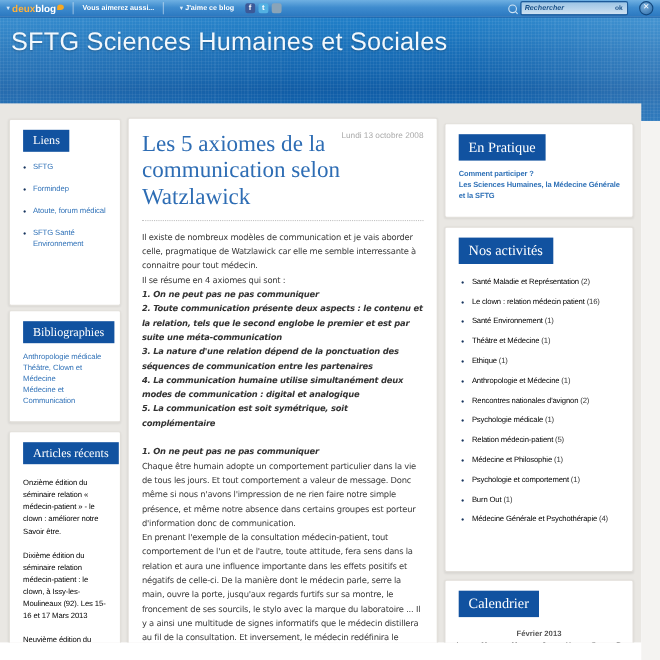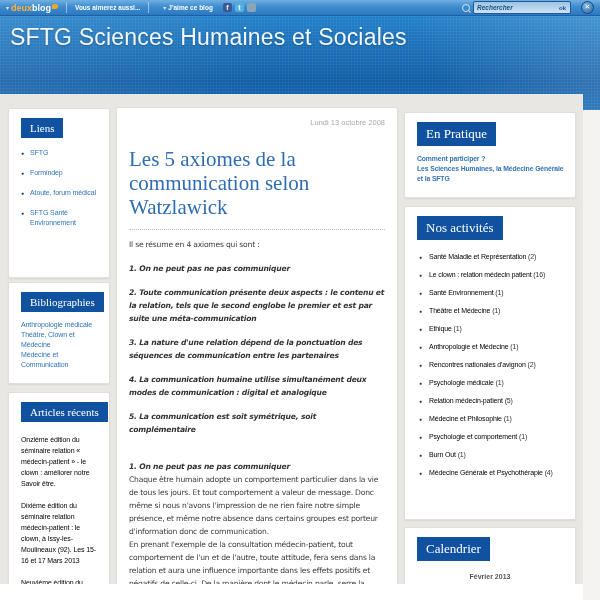--- a/index.html
+++ b/index.html
@@ -74,27 +74,27 @@
   .blist a,.plain a{color:#3273b8;text-decoration:none;cursor:pointer;}
   .plain{margin:4px 0 0 0;padding:0 6px 0 12px;font-size:7px;line-height:10px;letter-spacing:-.1px;}
   .plain .pl-item{display:block;margin-bottom:0;}
   .alist{margin:8px 0 0 0;padding:0 8px 0 12px;font-size:7px;line-height:11px;letter-spacing:-.1px;}
   .alist .a-item{display:block;margin-bottom:11px;}
 
   
   .card-main{left:116px;top:13px;width:280px;height:600px;}
   .post{position:relative;padding:10px 12px;}
   .post-date{position:absolute;top:10px;right:12px;font-size:7.5px;color:#a9a9a9;}
-  .post-title{margin-top:29px;font-family:"Liberation Serif",serif;font-size:21px;
+  .post-title{margin-top:0;font-family:"Liberation Serif",serif;font-size:21px;
               line-height:1.15;color:#2e6db4;cursor:pointer;}
   .dotted{border:0;border-top:1px dotted #c3c3c3;margin:10px 0 8px 0;}
   .body-txt{font-family:"DejaVu Sans",sans-serif;font-size:7.6px;line-height:13px;
             color:#3a3a3a;letter-spacing:-.2px;}
   .body-txt p{margin:0;}
-  .body-txt p.em{font-weight:bold;font-style:italic;color:#333;margin-top:11px;}
+  .body-txt p.em{font-weight:bold;font-style:italic;color:#333;}
   .gap{height:13px;}
 
   
   .card-pratique{left:404px;top:18px;width:170px;height:84px;}
   .card-activites{left:404px;top:112px;width:170px;height:312px;}
   .card-calendrier{left:404px;top:433px;width:170px;height:200px;}
   .rlinks{margin:4px 0 0 0;padding:0 8px 0 12px;font-size:6.8px;line-height:10px;
           letter-spacing:-.1px;font-weight:bold;}
   .rlinks a{display:block;color:#3273b8;text-decoration:none;cursor:pointer;}
   .actlist{list-style:none;margin:8px 0 0 0;padding:0 6px 0 14px;}
@@ -172,20 +172,21 @@
         <span class="a-item"><a>Neuvième édition du séminaire relation médecin-patient</a></span>
       </div>
     </div>
 
     <div class="card card-main">
       <div class="post">
         <span class="post-date">Lundi 13 octobre 2008</span>
         <div class="post-title">Les 5 axiomes de la communication selon Watzlawick</div>
         <hr class="dotted">
         <div class="body-txt">
+          <p>Il existe de nombreux modèles de communication et je vais aborder celle, pragmatique de Watzlawick car elle me semble interressante à connaitre pour tout médecin.</p>
           <p>Il se résume en 4 axiomes qui sont :</p>
           <p class="em">1. On ne peut pas ne pas communiquer</p>
           <p class="em">2. Toute communication présente deux aspects : le contenu et la relation,  tels que le second englobe le premier et est par suite une méta-communication</p>
           <p class="em">3. La nature d'une relation dépend de la ponctuation des séquences de communication entre les partenaires</p>
           <p class="em">4. La communication humaine utilise simultanément deux modes de communication : digital et analogique</p>
           <p class="em">5. La communication est soit symétrique, soit complémentaire</p>
           <div class="gap"></div>
           <p class="em">1. On ne peut pas ne pas communiquer</p>
           <p>Chaque être humain adopte un comportement particulier dans la vie de tous les jours. Et tout comportement a valeur de message.  Donc même si nous n'avons l'impression de ne rien faire notre simple présence, et même notre absence dans certains groupes est porteur d'information donc de communication.</p>
           <p>En prenant l'exemple de la consultation médecin-patient, tout comportement de l'un et de l'autre, toute attitude, fera sens dans la relation et aura une influence importante dans les effets positifs et négatifs de celle-ci. De la manière dont le médecin parle, serre la main, ouvre la porte, jusqu'aux regards furtifs sur sa montre, le froncement de ses sourcils, le  stylo avec la marque du laboratoire ... Il y a ainsi une multitude de signes informatifs que le médecin distillera au fil de la consultation. Et inversement, le médecin redéfinira le déroulé de la consultation en fonction d'autant de singes émis volontairement ou non par son patient.</p>

